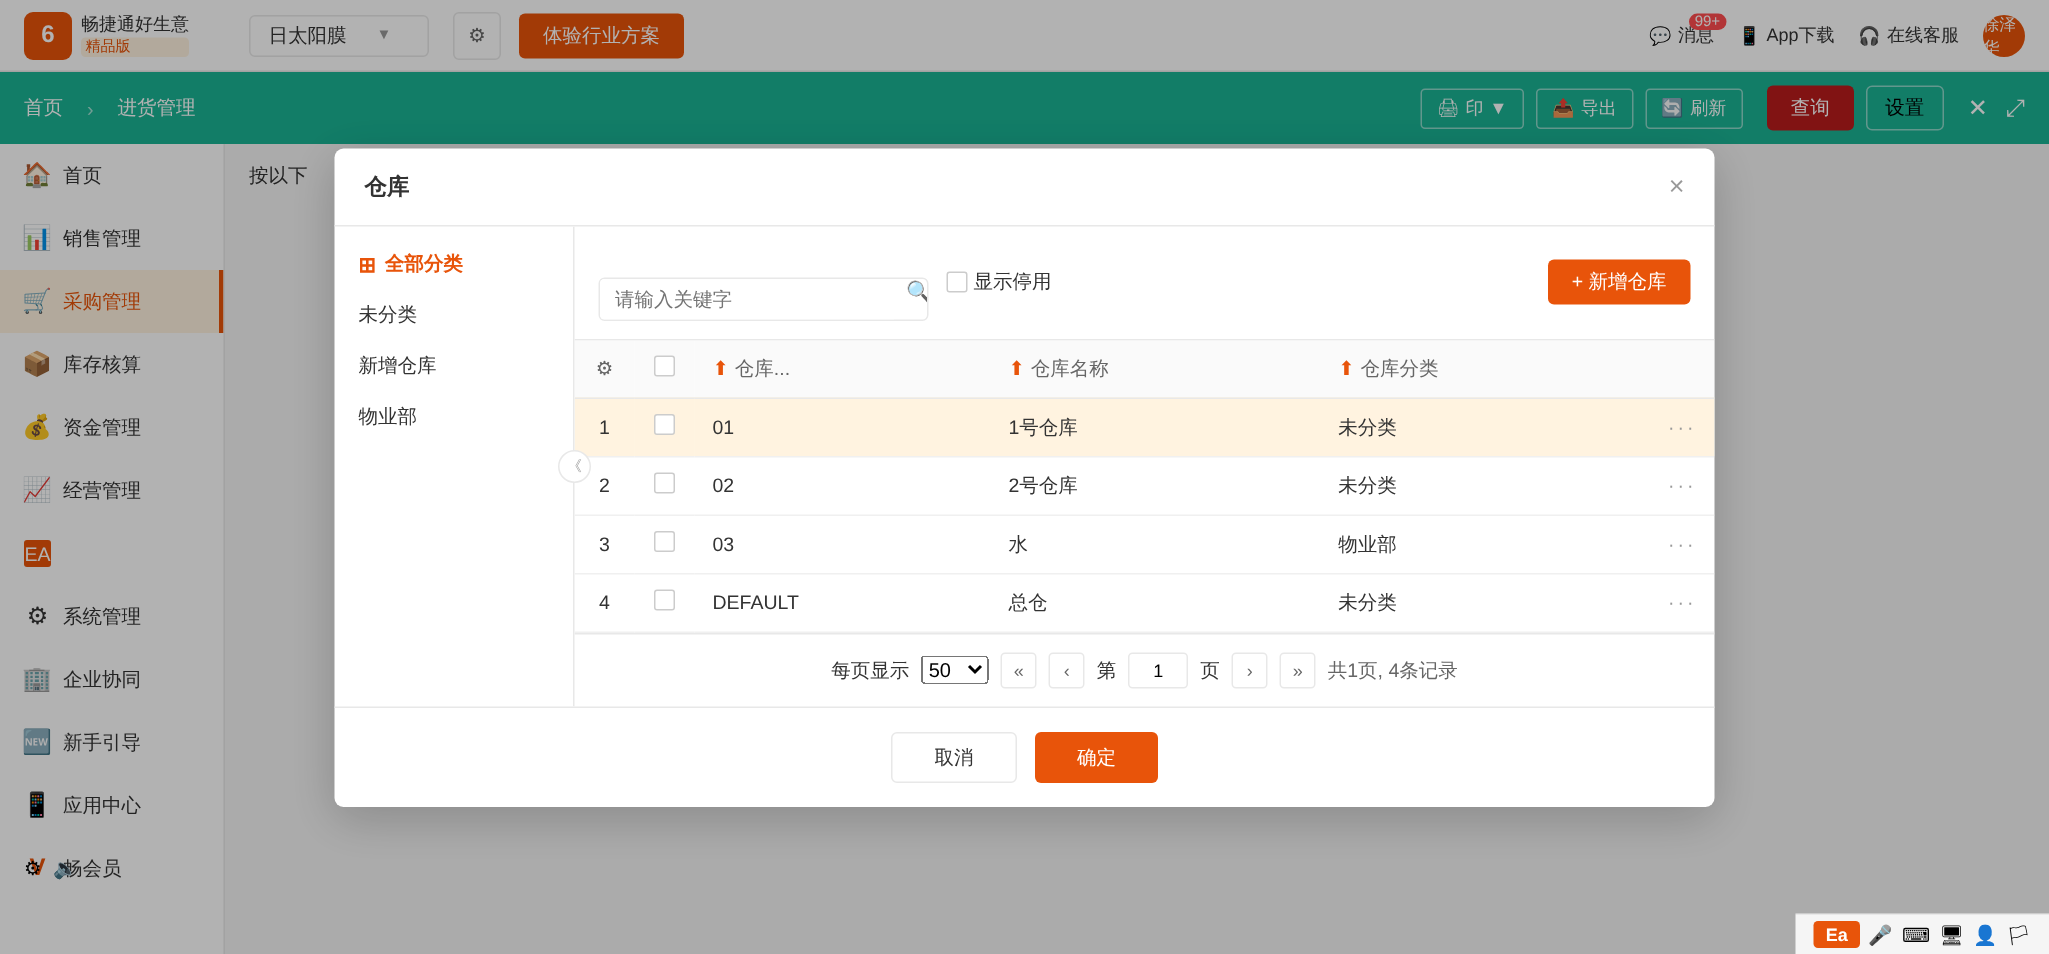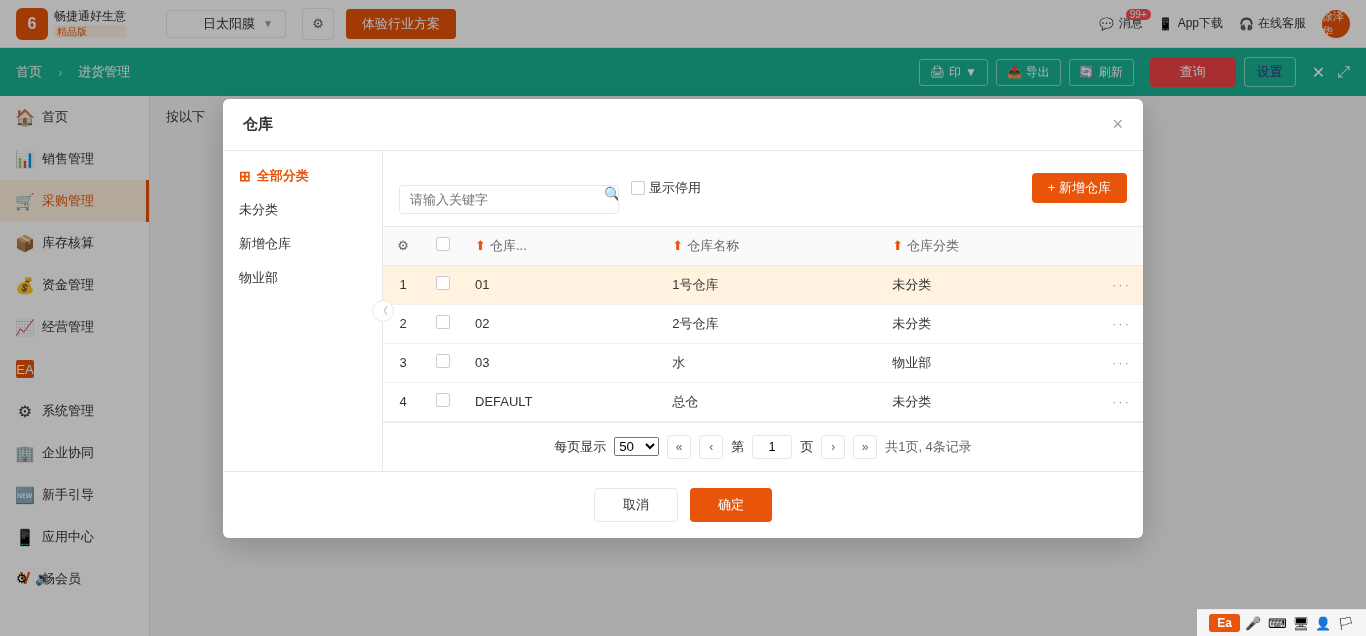--- a/index.html
+++ b/index.html
@@ -26,24 +26,24 @@
       background: #e8540a;
       border-radius: 6px;
       display: flex; align-items: center; justify-content: center;
       color: #fff; font-weight: bold; font-size: 16px;
       margin-right: 6px;
     }
     .logo-text { font-size: 12px; color: #333; line-height: 1.3; }
     .logo-badge { font-size: 10px; color: #e8540a; background: #fff3e0; border-radius: 3px; padding: 0 3px; }
 
     .store-selector {
-      display: flex; align-items: center; gap: 8px;
+      display: flex; align-items: center; gap: 20px;
       padding: 4px 12px; border: 1px solid #e8e8e8; border-radius: 4px;
       cursor: pointer; color: #333; font-size: 13px;
-      background: #fff; min-width: 120px; justify-content: flex-end;
+      background: #fff; min-width: 120px;
     }
     .store-selector .arrow { color: #999; font-size: 10px; }
 
     .header-center { display: flex; align-items: center; gap: 12px; margin-left: 16px; }
     .gear-btn {
       width: 32px; height: 32px; display: flex; align-items: center; justify-content: center;
       border: 1px solid #e8e8e8; border-radius: 4px; cursor: pointer; color: #666;
     }
     .trial-btn {
       background: #e8540a; color: #fff; border: none; padding: 6px 16px;
@@ -251,22 +251,22 @@
     </div>
     <div class="teal-btn">
       <span>📤</span>
       <span>导出</span>
     </div>
     <div class="teal-btn">
       <span>🔄</span>
       <span>刷新</span>
     </div>
     <div style="margin-left:8px;display:flex;gap:8px;">
-      <button style="background:#ef4444;color:#fff;border:none;padding:5px 30px;border-radius:4px;cursor:pointer;font-size:13px;">查询</button>
-      <button style="background:transparent;color:#4c1d95;border:1px solid rgba(255,255,255,0.5);padding:5px 12px;border-radius:4px;cursor:pointer;font-size:13px;">设置</button>
+      <button style="background:#b91c1c;color:#fff;border:none;padding:5px 16px;border-radius:4px;cursor:pointer;font-size:13px;">查询</button>
+      <button style="background:transparent;color:#000000;border:1px solid rgba(255,255,255,0.5);padding:5px 12px;border-radius:4px;cursor:pointer;font-size:13px;">设置</button>
     </div>
     <span style="cursor:pointer;font-size:16px;margin-left:8px;">✕</span>
     <span style="cursor:pointer;font-size:16px;margin-left:4px;">⤢</span>
   </div>
 </div>
 
 <div class="main-layout">
 
   <div class="sidebar">
     <div class="sidebar-item">

